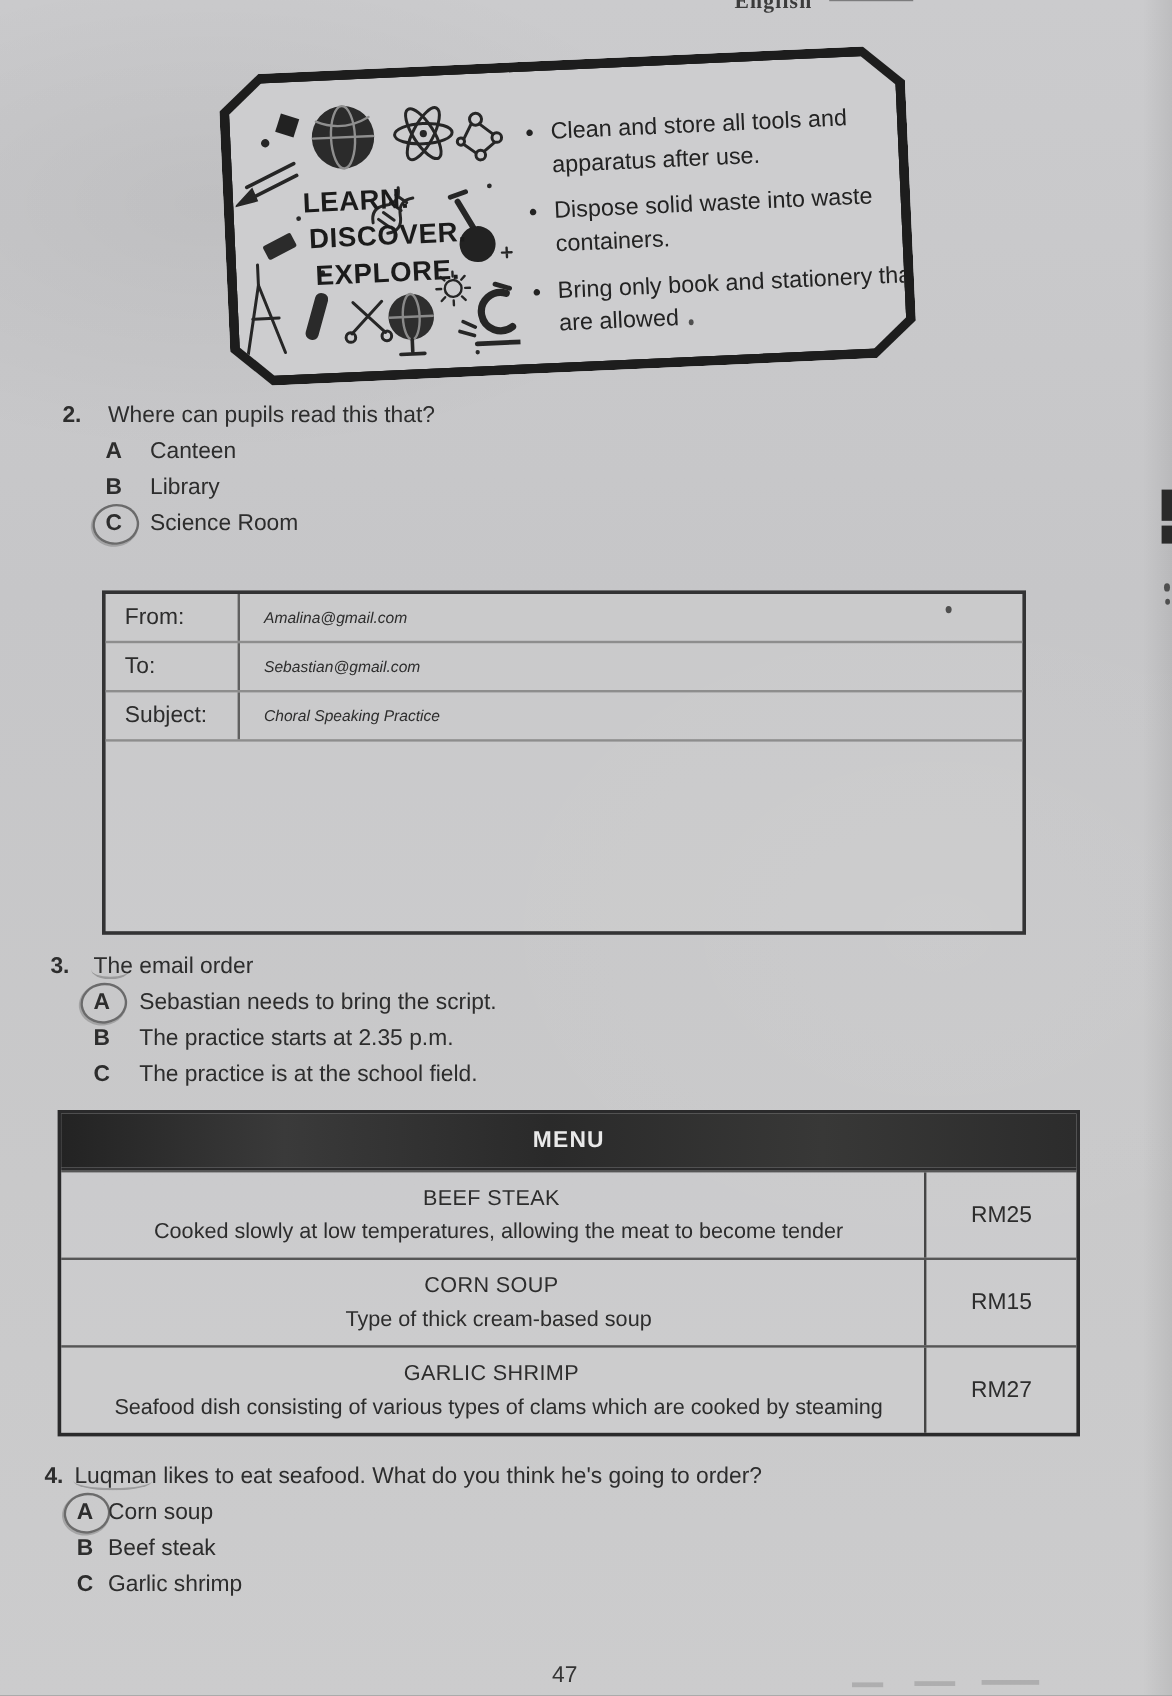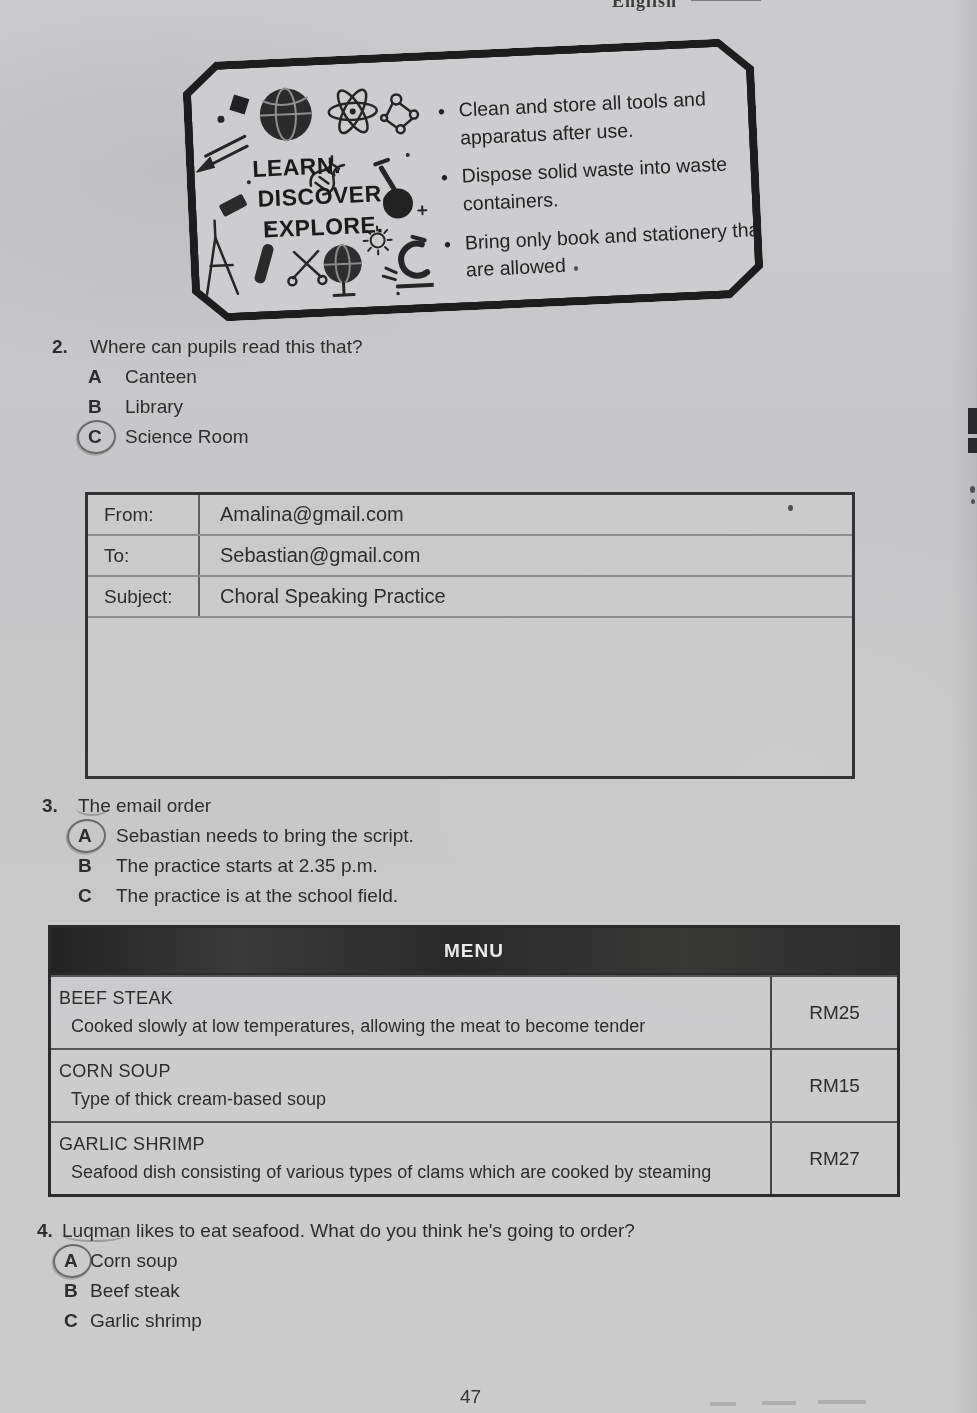--- a/index.html
+++ b/index.html
@@ -54,31 +54,31 @@
     transform:rotate(-8deg);box-shadow:-1px 1px 0 0.5px rgba(95,95,95,0.35);
   }
   .smudge{position:absolute;border-bottom:2.5px solid rgba(70,70,70,0.35);border-radius:0 0 60% 60%;}
   
   .email{
     position:absolute;left:85px;top:468px;width:770px;height:287px;
     border:3px solid #333334;box-sizing:border-box;background:rgba(208,208,210,0.35);margin-top:24px;
   }
   .email-row{display:flex;height:39px;border-bottom:2px solid #8d8d8d;align-items:stretch;}
   .email-label{width:112px;flex:none;border-right:2px solid #606060;display:flex;align-items:center;padding-left:16px;box-sizing:border-box;font-size:19px;}
-  .email-value{display:flex;align-items:center;padding-left:20px;font-size:20px;}
+  .email-value{display:flex;align-items:center;padding-left:20px;font-size:13px;font-style:italic;}
   .email-body{padding:11px 16px 0 16px;font-size:19px;}
   .email-greeting{margin-bottom:12px;}
   .email-par{line-height:30px;}
   .email-par .line1{text-align:justify;text-align-last:justify;white-space:nowrap;font-size:17.5px;}
   .email-closing{margin-top:15px;}
   .email-signature{margin-top:3px;font-family:"DejaVu Serif",serif;font-style:italic;font-weight:bold;font-size:19px;}
   
   .menu{
     position:absolute;left:48px;top:925px;width:852px;border:3px solid #2a2a2b;
-    box-sizing:border-box;background:rgba(209,209,211,0.3);
+    box-sizing:border-box;background:rgba(209,209,211,0.3);text-align:center;
   }
   .menu-header{
     height:45px;display:flex;align-items:center;justify-content:center;
     background:linear-gradient(90deg,#232323,#3a3a3a 22%,#2a2a2a 48%,#383837 75%,#2c2c2c 100%);
     color:#e9e9e9;font-weight:bold;font-size:19px;letter-spacing:1px;
     border-bottom:2px solid #2a2a2b;
   }
   .menu-row{display:flex;min-height:71px;border-top:2px solid #565656;}
   .menu-row:first-of-type{border-top:none;}
   .menu-main{flex:1;padding:7px 10px 6px 8px;}

